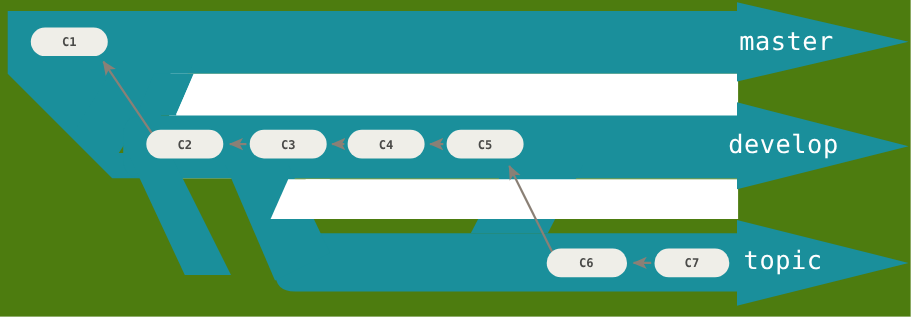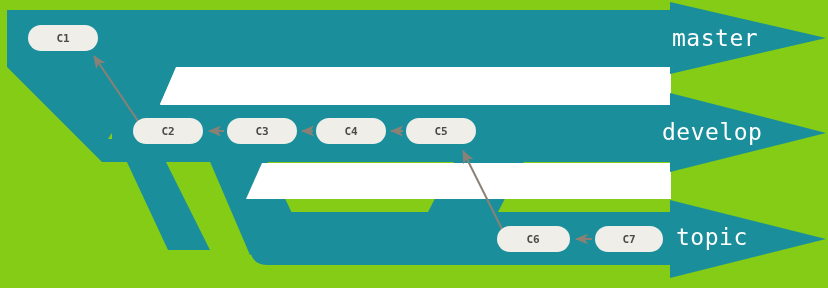--- a/index.html
+++ b/index.html
@@ -10,21 +10,21 @@
   body {
     width: 828px;
     height: 288px;
     font-family: "DejaVu Sans Mono", monospace;
     overflow: hidden;
   }
   #diagram-root {
     position: relative;
     width: 828px;
     height: 288px;
-    background: #84cc16;
+    background: #4d7c0f;
   }
   svg#git-branch-svg {
     display: block;
     width: 828px;
     height: 288px;
   }
   .branch-band { }
   .commit-pill { }
   .commit-label {
     font-family: "DejaVu Sans Mono", monospace;

